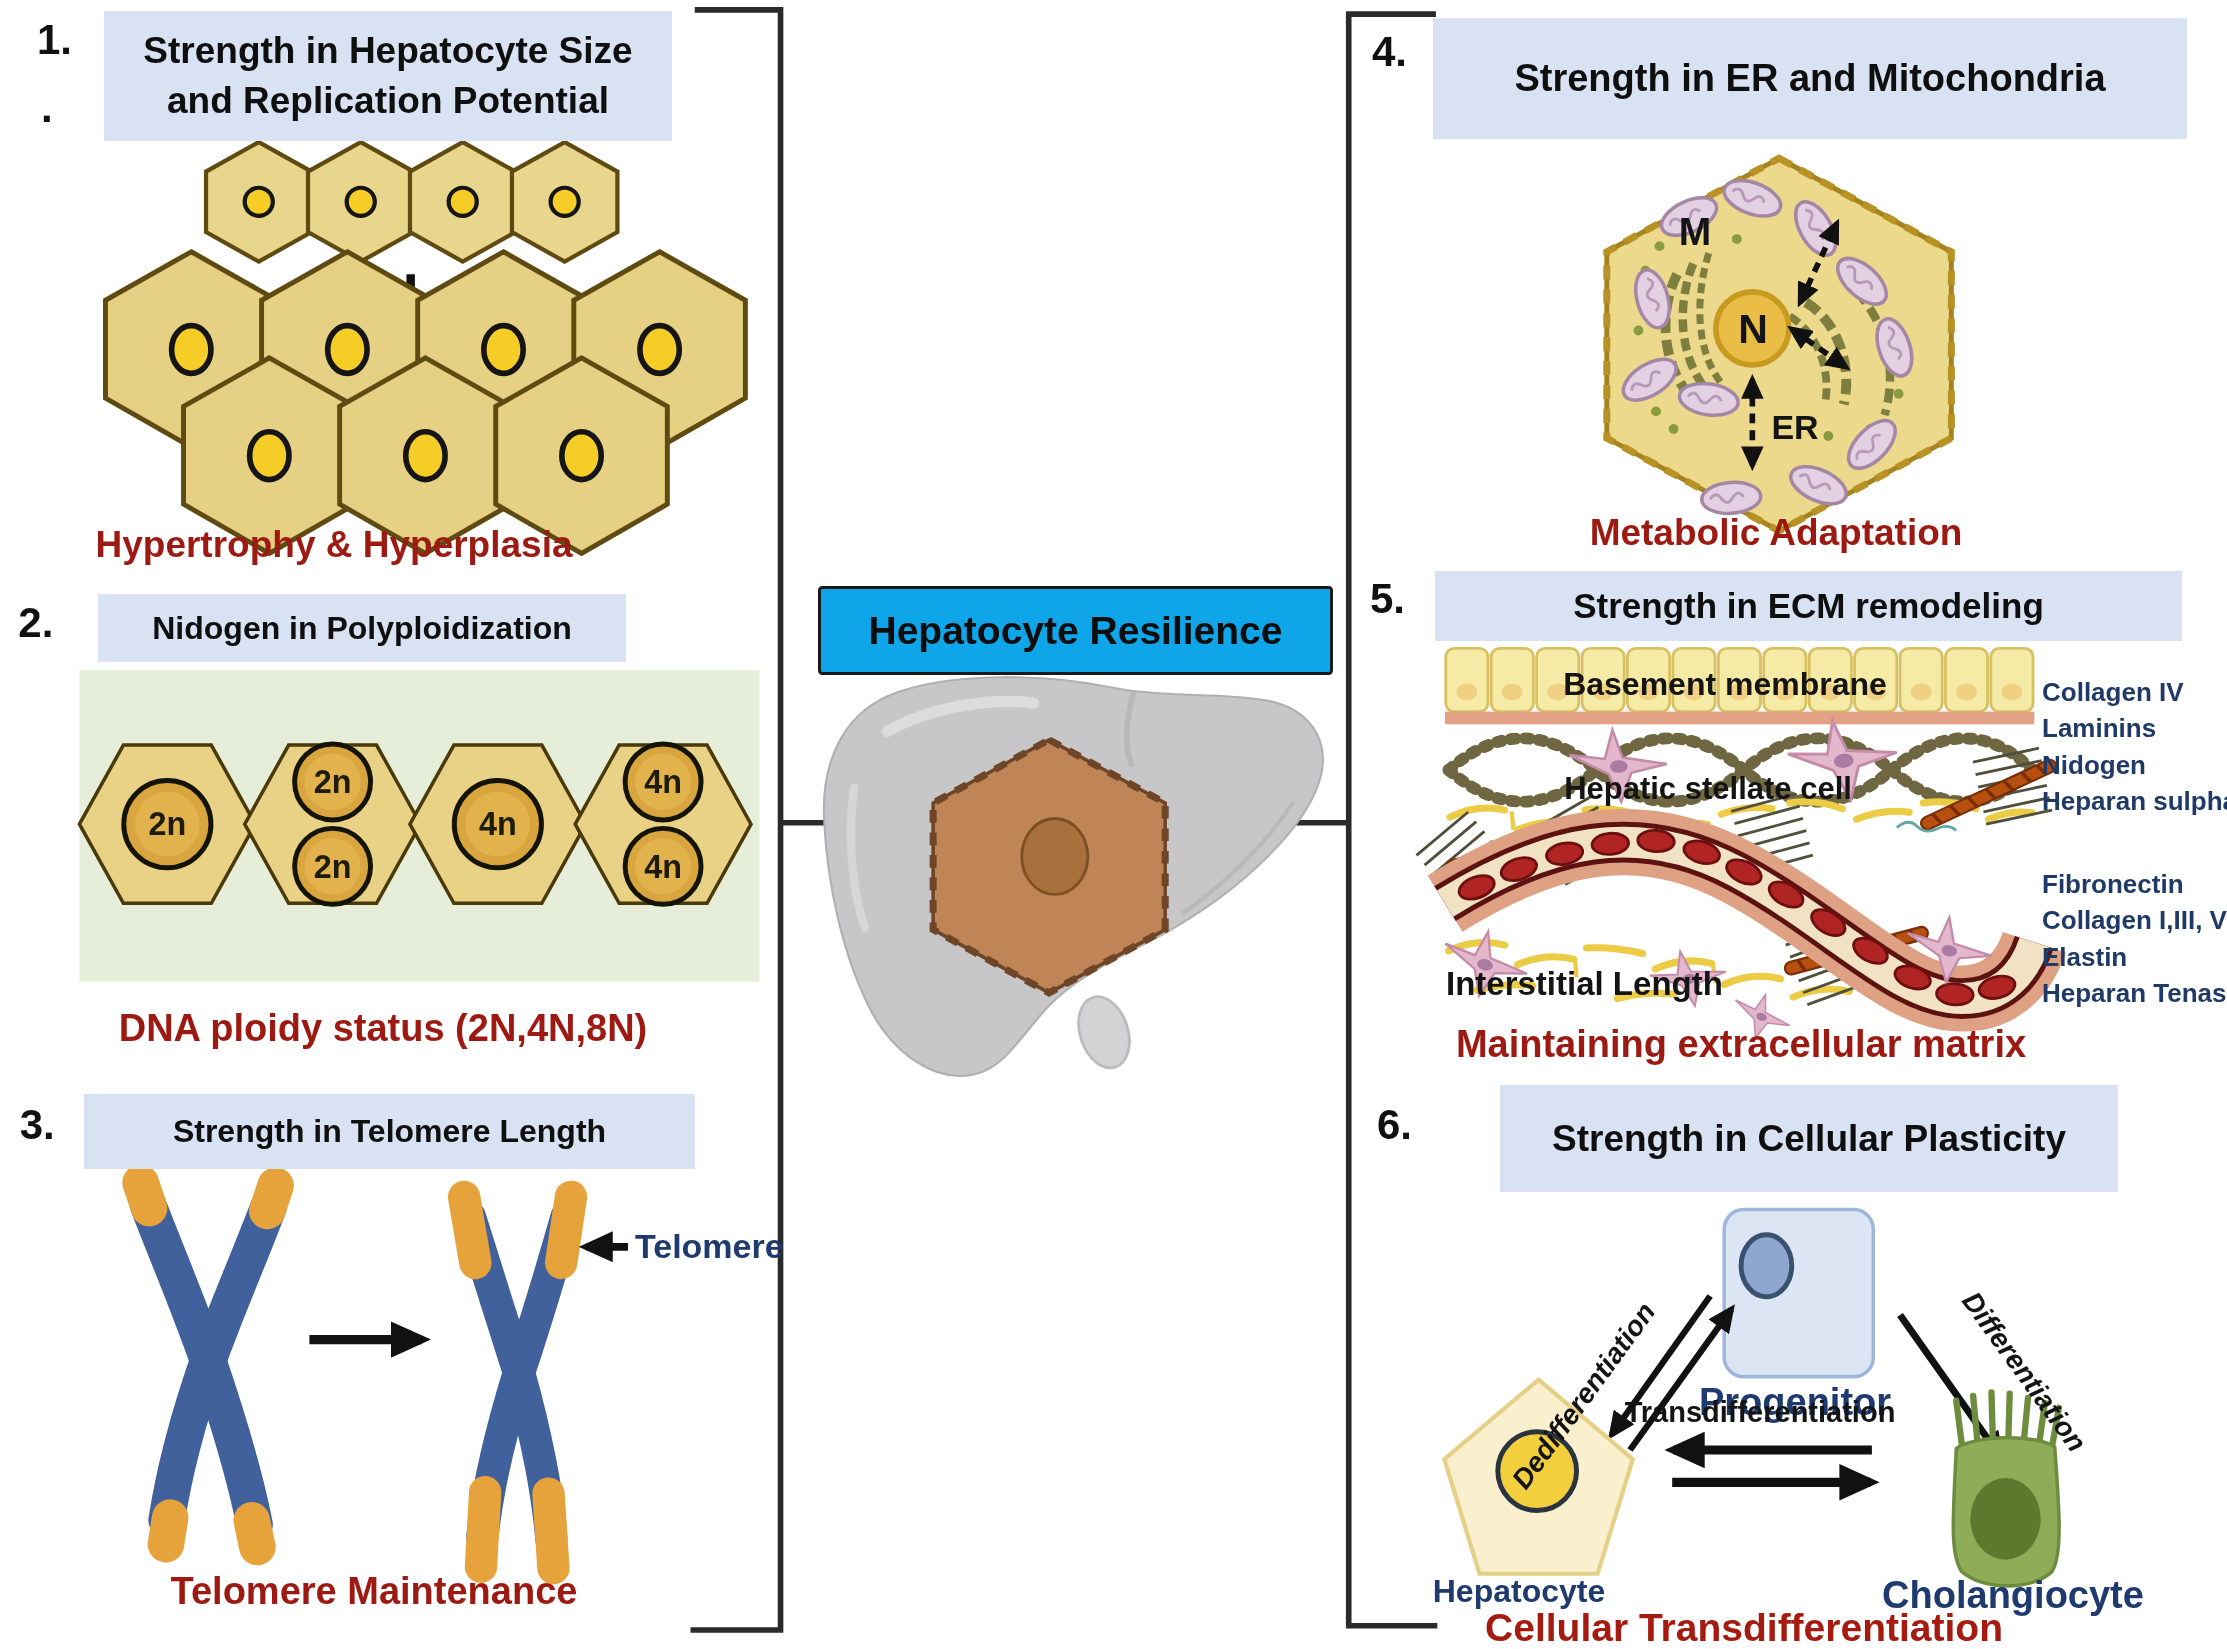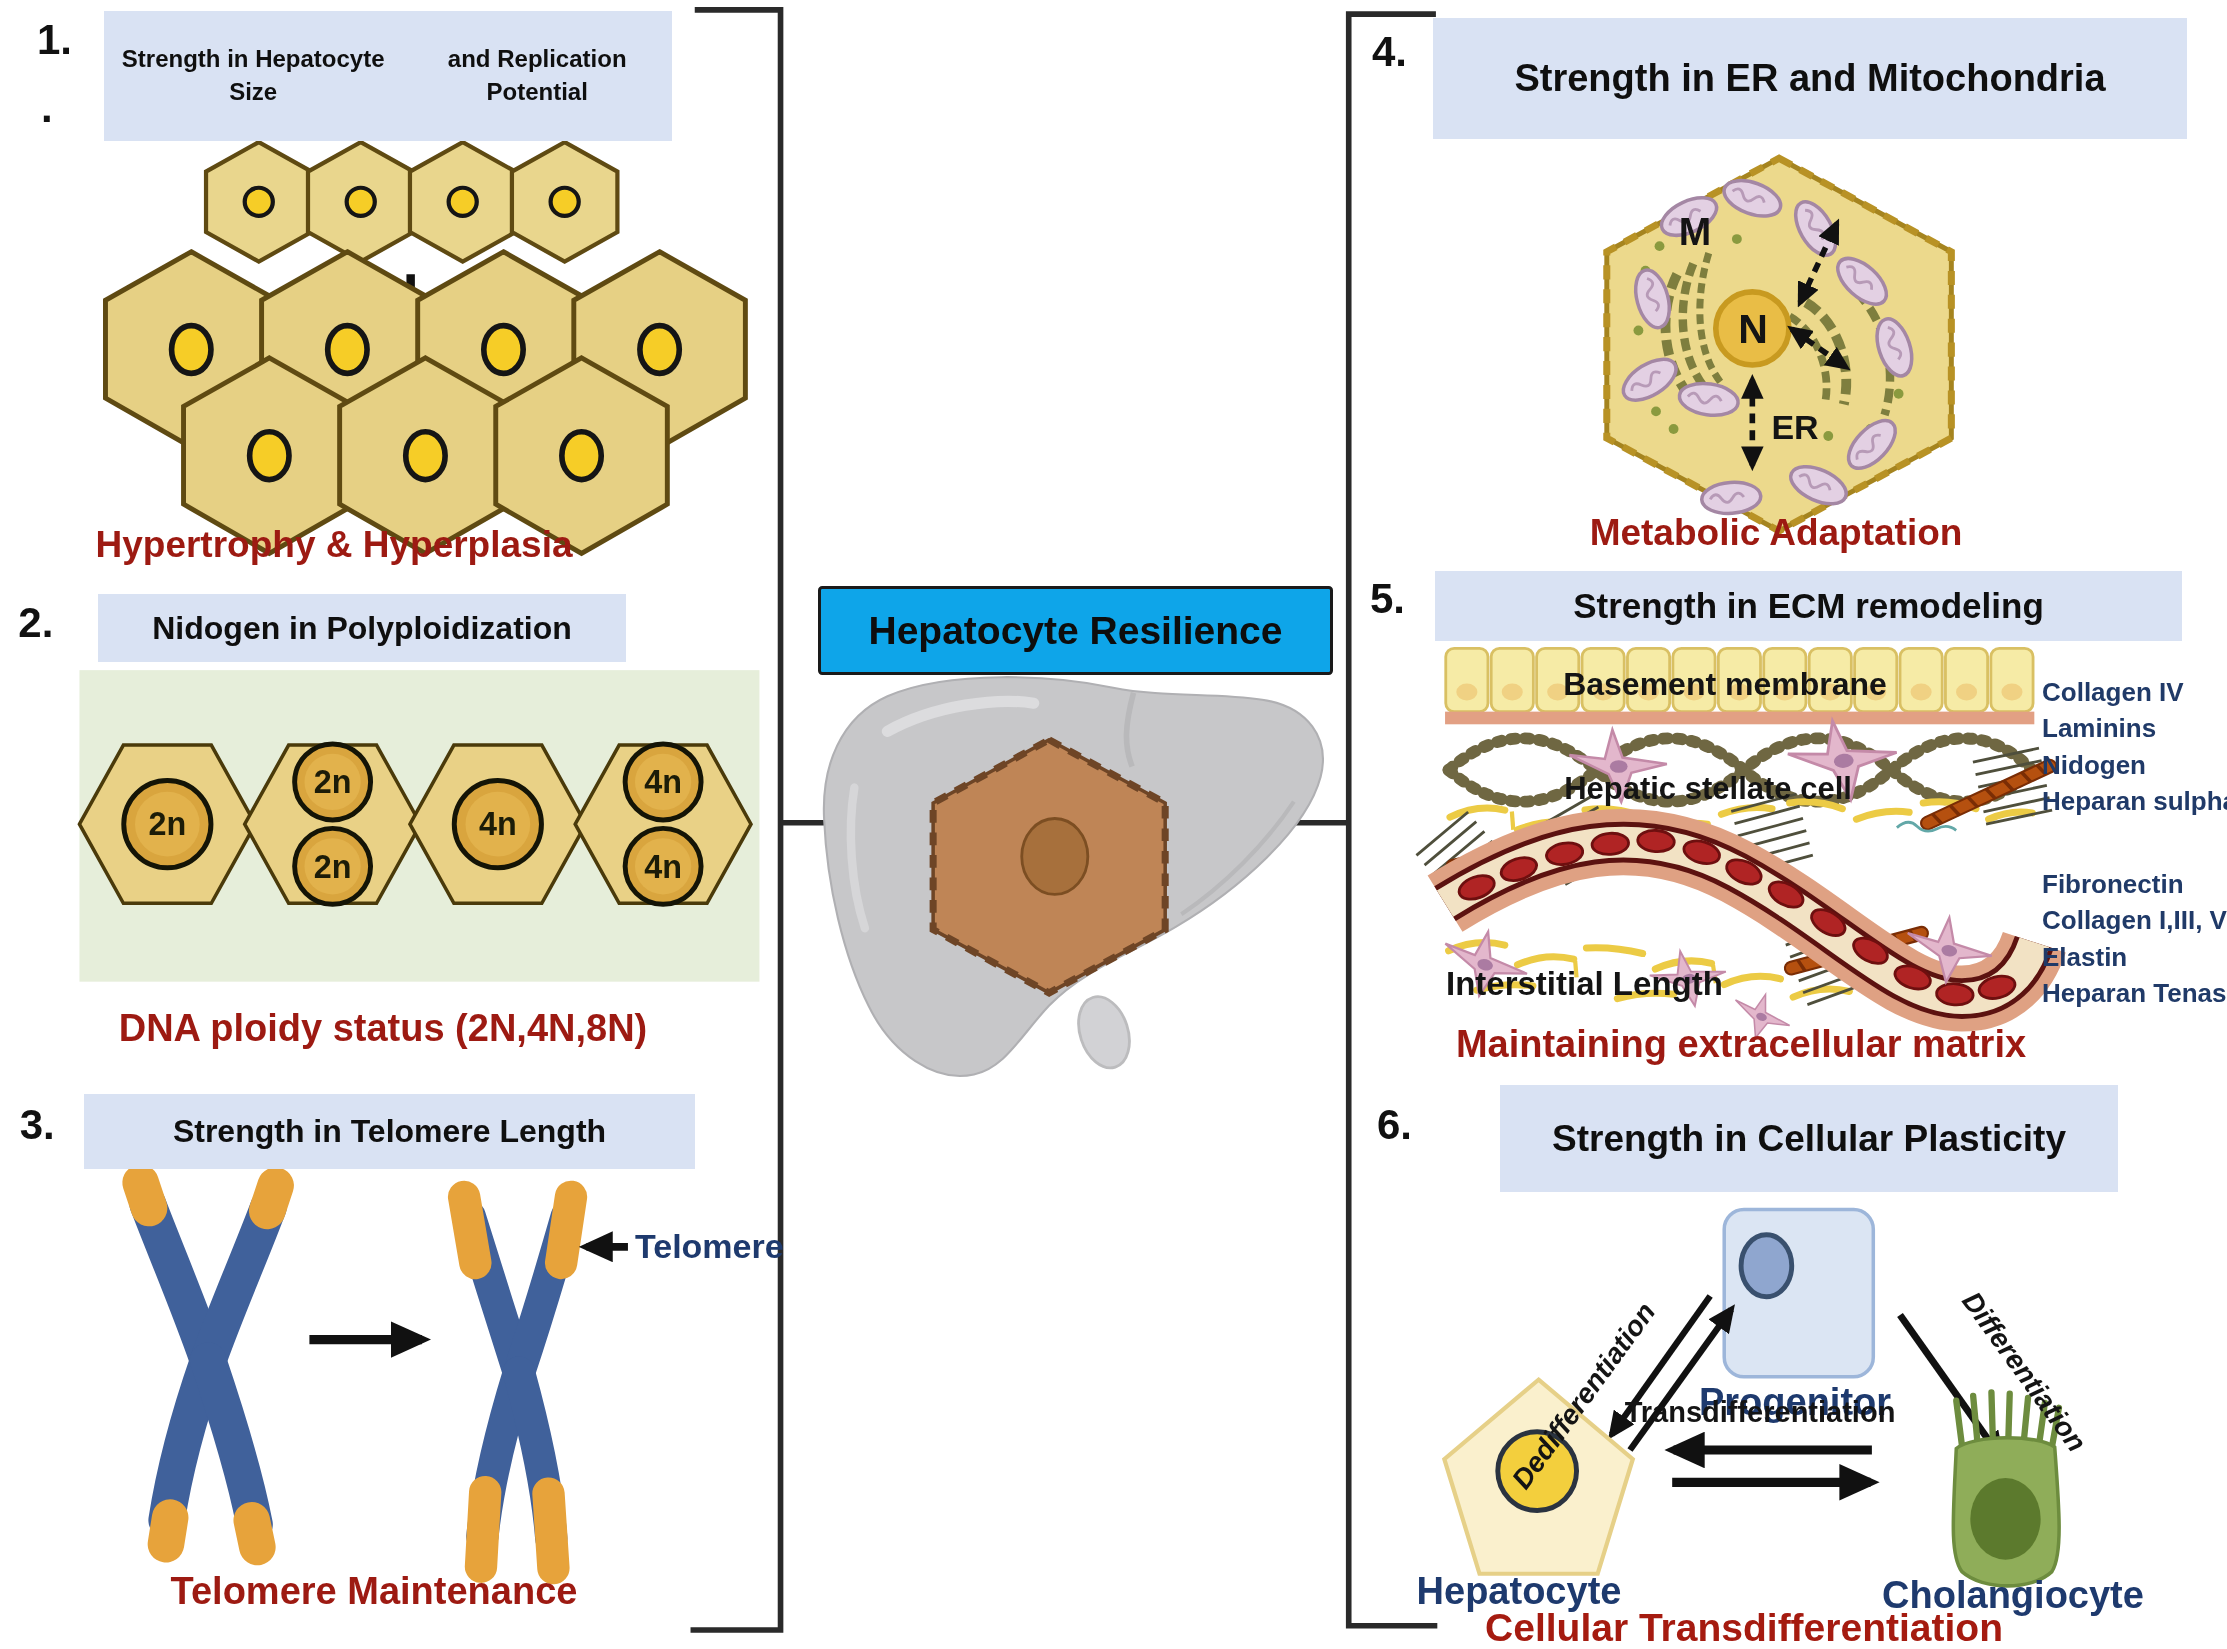--- a/index.html
+++ b/index.html
@@ -342,21 +342,21 @@
 </svg>
 
 <div class="num" style="left:37px;top:15.5px;">1.</div>
 <div class="num" style="left:41px;top:84px;">.</div>
 <div class="num" style="left:18.3px;top:599px;">2.</div>
 <div class="num" style="left:19.7px;top:1101px;">3.</div>
 <div class="num" style="left:1372px;top:28px;">4.</div>
 <div class="num" style="left:1370px;top:575px;">5.</div>
 <div class="num" style="left:1377px;top:1101px;">6.</div>
 
-<div class="banner" style="left:104px;top:10.6px;width:568px;height:130px;font-size:24px;line-height:1.35;flex-direction:row;">
+<div class="banner" style="left:104px;top:10.6px;width:568px;height:130px;font-size:37px;line-height:1.35;flex-direction:column;">
   <span>Strength in Hepatocyte Size</span>
   <span>and Replication Potential</span>
 </div>
 <div class="banner" style="left:98px;top:594px;width:528px;height:68px;font-size:32px;">Nidogen in Polyploidization</div>
 <div class="banner" style="left:84px;top:1094px;width:611px;height:75px;font-size:32px;">Strength in Telomere Length</div>
 <div class="banner" style="left:1433px;top:17.6px;width:754px;height:121px;font-size:38px;">Strength in ER and Mitochondria</div>
 <div class="banner" style="left:1500px;top:1085px;width:618px;height:107px;font-size:37px;">Strength in Cellular Plasticity</div>
 <div class="banner" style="left:1435px;top:571px;width:747px;height:70px;font-size:35px;">Strength in ECM remodeling</div>
 
 <div id="title-box">Hepatocyte Resilience</div>
@@ -381,20 +381,20 @@
 <div class="ecmlab" style="left:2042px;top:677px;">Collagen IV</div>
 <div class="ecmlab" style="left:2042px;top:713px;">Laminins</div>
 <div class="ecmlab" style="left:2042px;top:750px;">Nidogen</div>
 <div class="ecmlab" style="left:2042px;top:786px;">Heparan sulphate</div>
 <div class="ecmlab" style="left:2042px;top:869px;">Fibronectin</div>
 <div class="ecmlab" style="left:2042px;top:905px;">Collagen I,III, V</div>
 <div class="ecmlab" style="left:2042px;top:942px;">Elastin</div>
 <div class="ecmlab" style="left:2042px;top:978px;">Heparan Tenascin</div>
 
 <div class="txt blue ctr" style="left:1795px;top:1402px;font-size:38px;">Progenitor</div>
-<div class="txt blue ctr" style="left:1519px;top:1591px;font-size:38px;">Hepatocyte</div>
+<div class="txt blue ctr" style="left:1519px;top:1591px;font-size:32px;">Hepatocyte</div>
 <div class="txt blue ctr" style="left:2013px;top:1595px;font-size:38px;">Cholangiocyte</div>
 <div class="txt" style="left:1584px;top:1396px;font-size:28px;font-style:italic;transform:translate(-50%,-50%) rotate(-54deg);">Dedifferentiation</div>
 <div class="txt" style="left:2024px;top:1372px;font-size:28px;font-style:italic;transform:translate(-50%,-50%) rotate(54deg);">Differentiation</div>
 <div class="txt ctr" style="left:1760px;top:1412px;font-size:29px;">Transdifferentiation</div>
 
 </div>
 
 
 </body></html>

